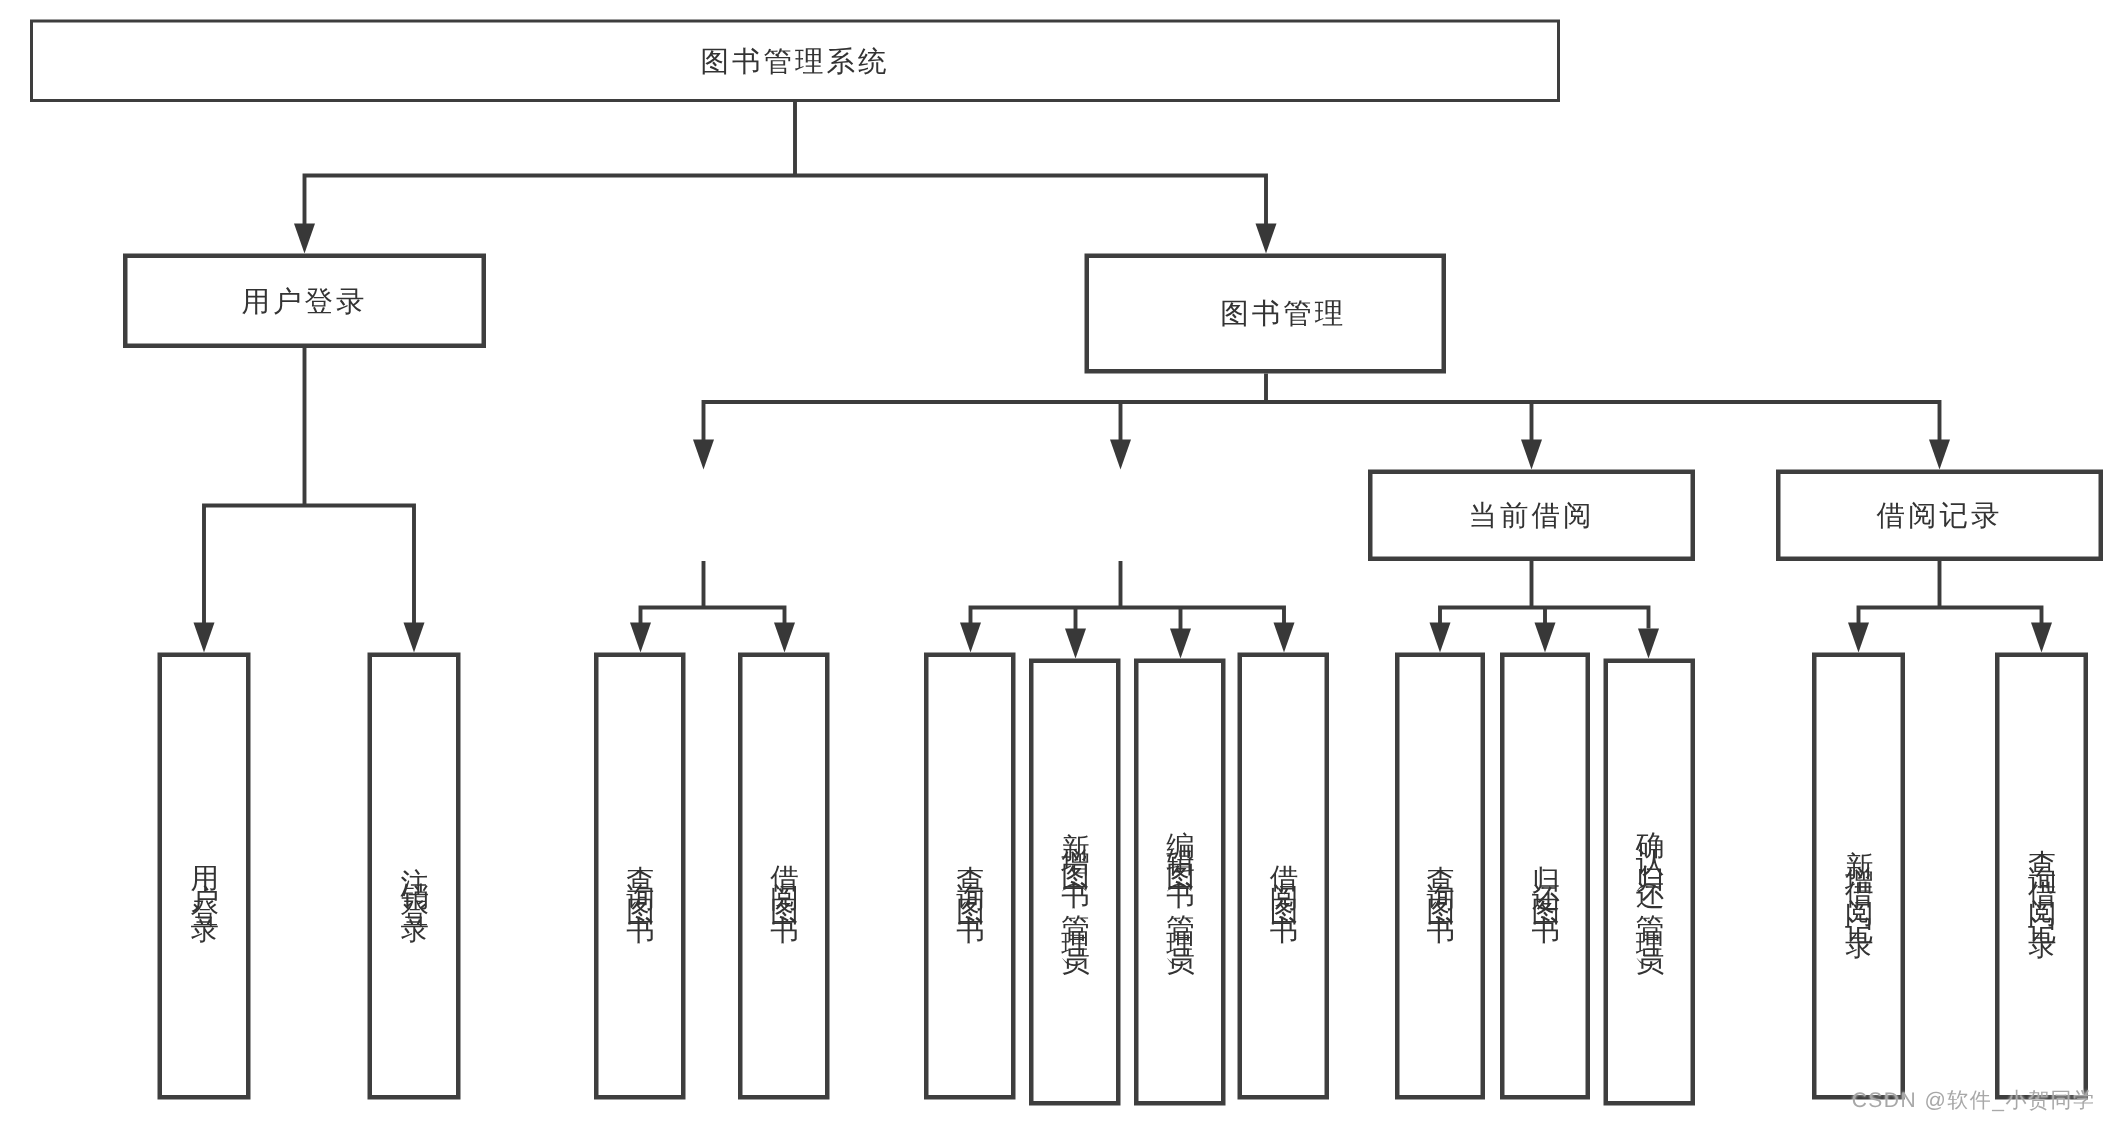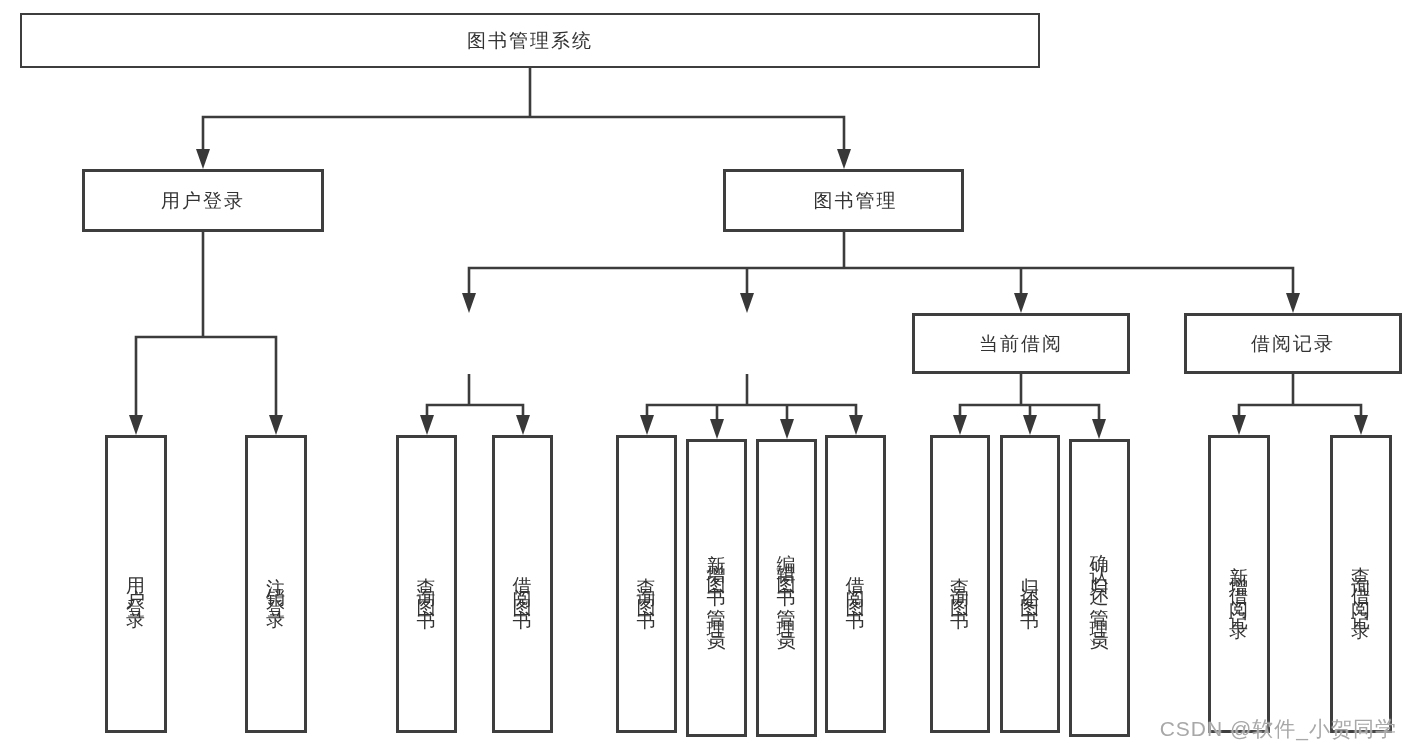--- a/index.html
+++ b/index.html
@@ -27,21 +27,21 @@
     justify-content: center;
     font-size: 19px;
     letter-spacing: 2px;
     color: #333333;
   }
   .box.root { border-width: 2px; }
   
   #root        { left: 20px;   top: 13px;  width: 1020px; height: 55px; }
   
   #b-user-login { left: 82px;  top: 169px; width: 242px; height: 63px; }
-  #b-book-mgmt  { left: 723px; top: 169px; width: 241px; height: 63px; padding-left: 24px; }
+  #b-book-mgmt  { left: 723px; top: 169px; width: 241px; height: 80px; padding-left: 24px; }
   
   #g-newbook { left: 360px;  top: 313px; width: 218px; height: 61px; }
   #g-borrow  { left: 638px;  top: 313px; width: 218px; height: 61px; }
   #g-current { left: 912px;  top: 313px; width: 218px; height: 61px; }
   #g-records { left: 1184px; top: 313px; width: 218px; height: 61px; }
   
   .leaf { top: 435px; height: 298px; }
   .leaf.offset { top: 439px; }
   .vtext {
     writing-mode: vertical-rl;
@@ -60,21 +60,21 @@
   #l-bb-borrow  { left: 825px;  width: 61px; }
   #l-cb-query   { left: 930px;  width: 60px; }
   #l-cb-return  { left: 1000px; width: 60px; }
   #l-cb-confirm { left: 1069px; width: 61px; }
   #l-br-add     { left: 1208px; width: 62px; }
   #l-br-query   { left: 1330px; width: 62px; }
   .watermark {
     position: absolute;
     right: 8px;
     bottom: 4px;
-    font-size: 21px;
+    font-size: 14px;
     color: #a8a8a8;
     letter-spacing: 1px;
     text-shadow: 0 0 2px #ffffff;
   }
 </style>
 </head>
 <body>
 
 <div class="stage">
 

